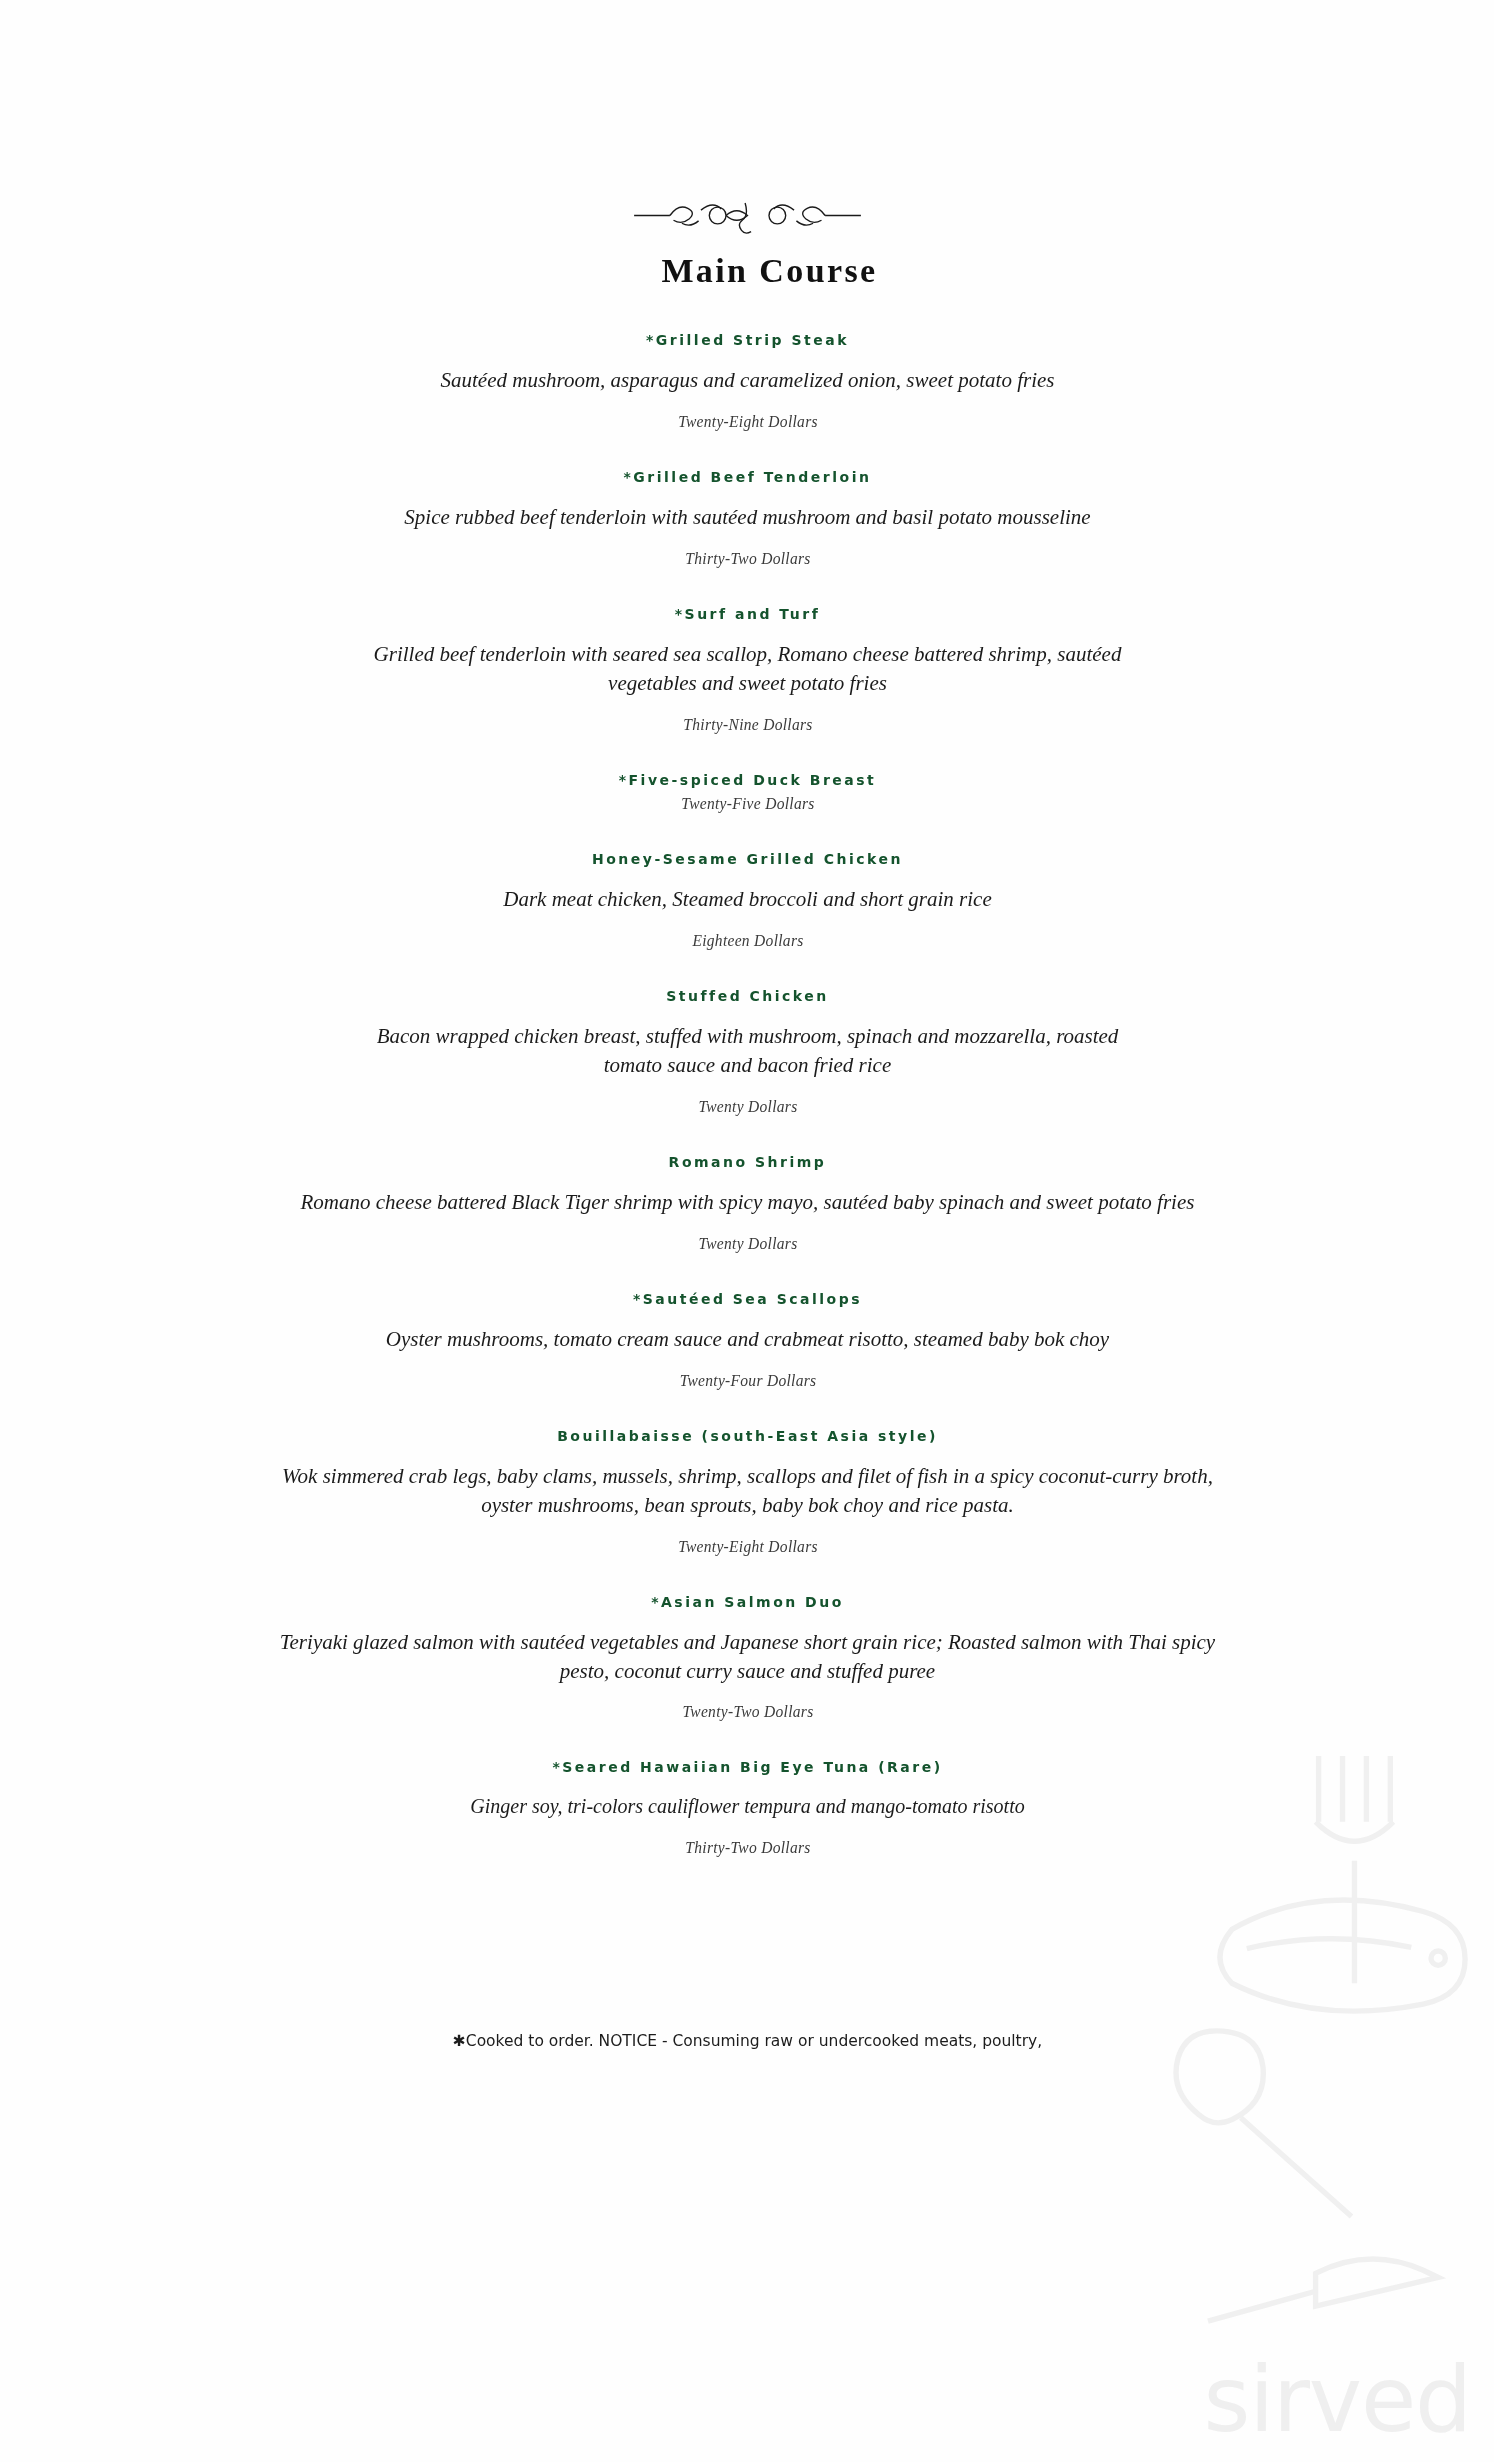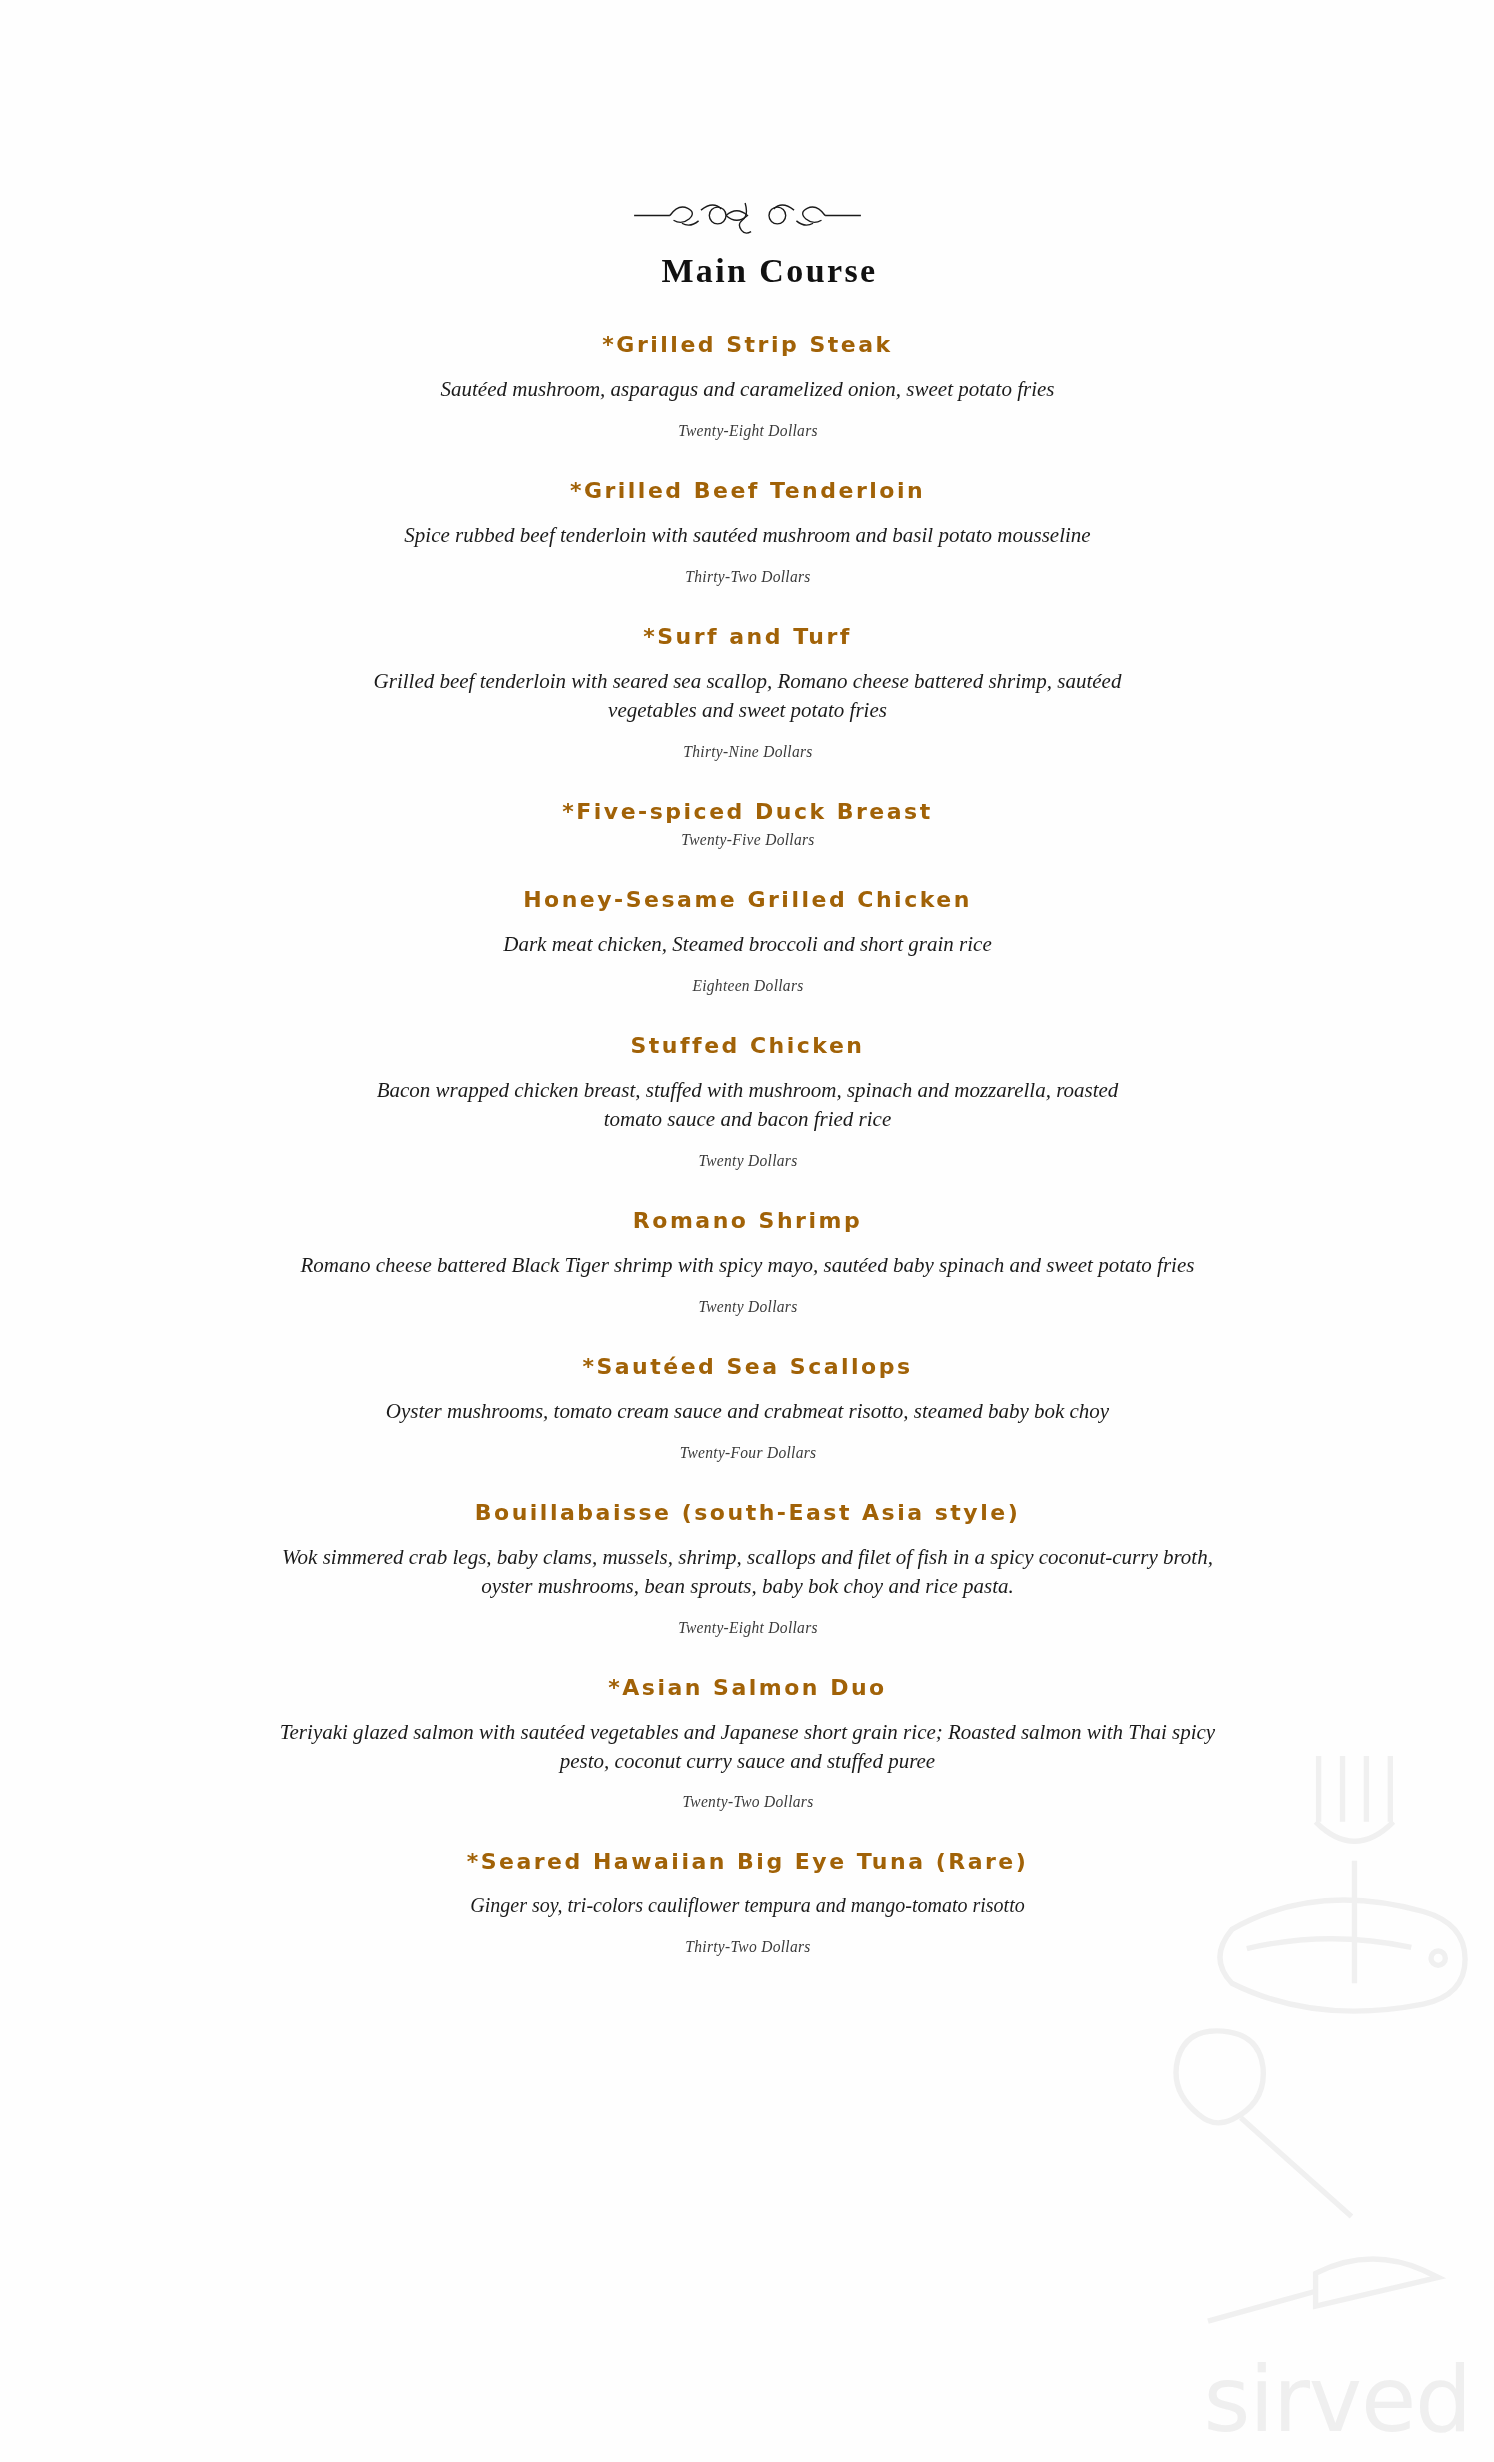--- a/index.html
+++ b/index.html
@@ -75,23 +75,23 @@
 
   .item {
     margin: 0 auto 38px auto;
     width: 1256px;
   }
   .item:last-of-type { margin-bottom: 0; }
 
   .item-name {
     font-family: "DejaVu Sans", sans-serif;
     font-weight: bold;
-    font-size: 22px;
+    font-size: 14px;
     letter-spacing: 2.5px;
-    color: #a16207;
+    color: #14532d;
     margin-bottom: 6.6px;
   }
 
   .item-desc {
     font-family: "Liberation Serif", serif;
     font-style: italic;
     font-size: 21px;
     line-height: 1.38;
     color: #1b1b1b;
     margin: 18px auto;
@@ -230,17 +230,18 @@
       <div class="item-price">Twenty-Two Dollars</div>
     </div>
 
     <div class="item">
       <div class="item-name">*Seared Hawaiian Big Eye Tuna (Rare)</div>
       <div class="item-desc" style="font-size:20px">Ginger soy, tri-colors cauliflower tempura and mango-tomato risotto</div>
       <div class="item-price">Thirty-Two Dollars</div>
     </div>
 
     <div class="notice">
+      <span class="line">✱Cooked to order. NOTICE - Consuming raw or undercooked meats, poultry,</span>
     </div>
 
   </div>
 </div>
 
 
 </body></html>

